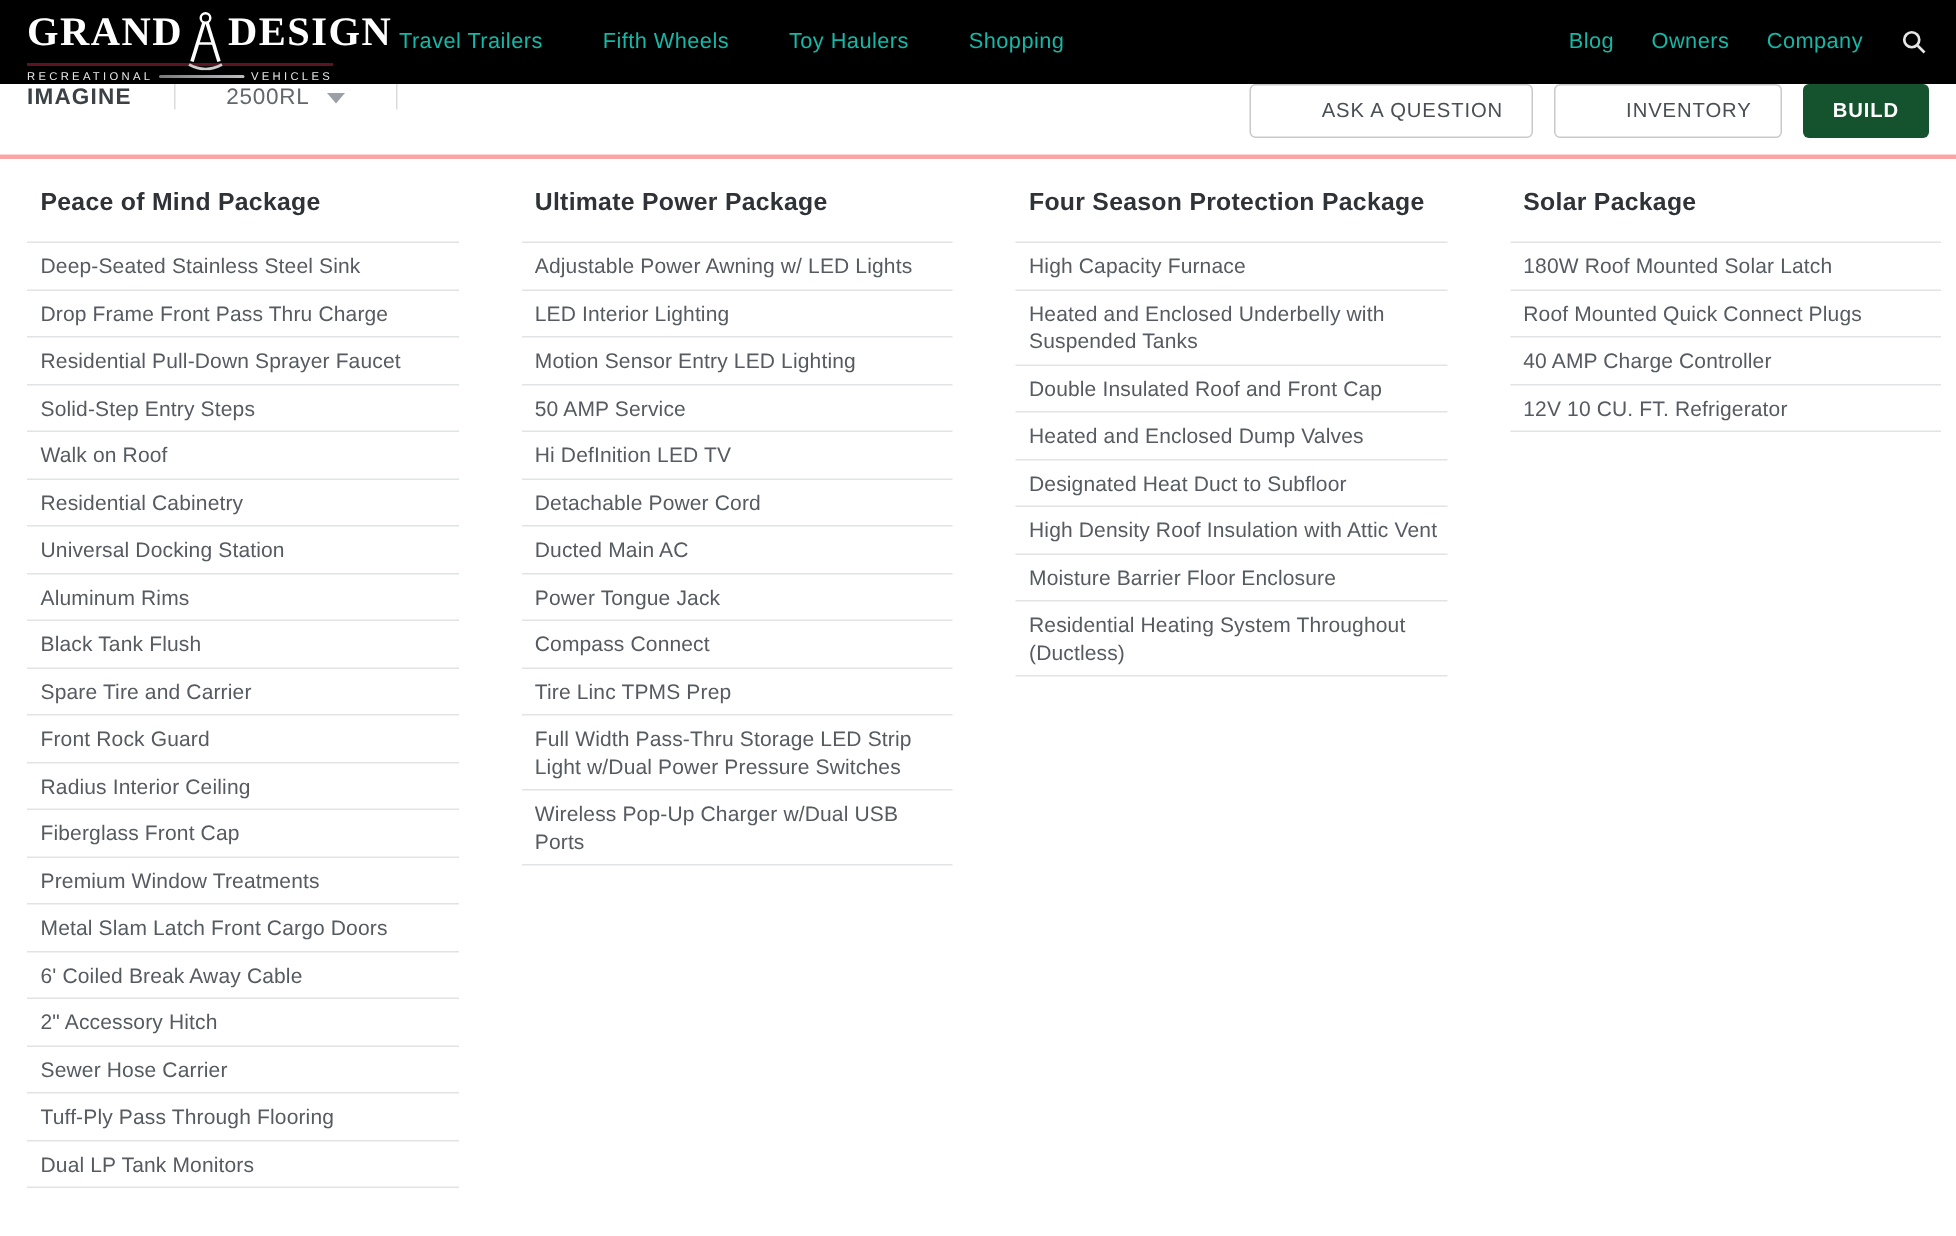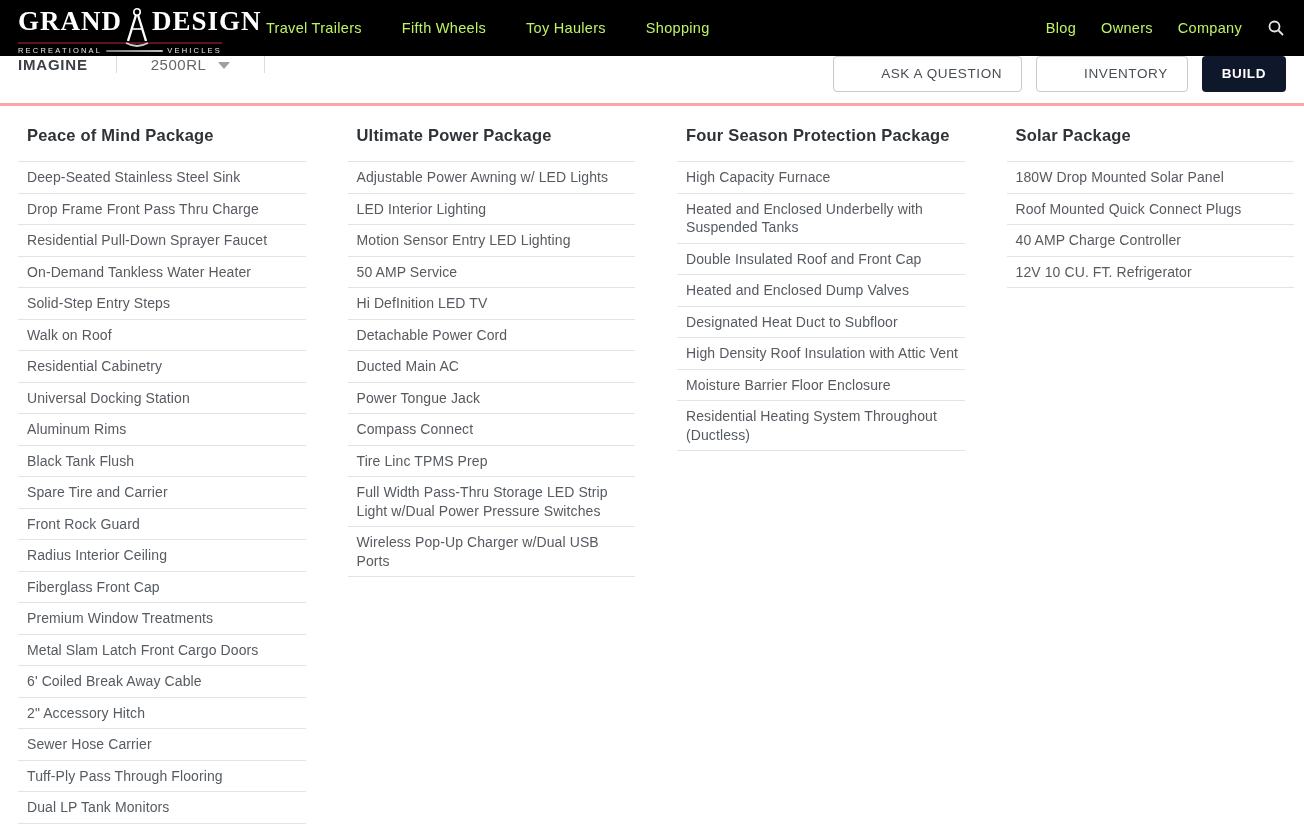--- a/index.html
+++ b/index.html
@@ -58,21 +58,21 @@
     margin: 0 4px;
     border-radius: 2px;
   }
 
   .main-nav {
     display: flex;
     gap: 40px;
     margin-left: 44px;
   }
   .main-nav a, .aux-nav a {
-    color: #bef264;
+    color: #14b8a6;
     text-decoration: none;
     font-size: 14.5px;
     letter-spacing: 0.3px;
     cursor: pointer;
   }
   .aux-nav { display: flex; gap: 25px; margin-left: auto; }
   .search-btn { margin-left: 26px; cursor: pointer; display: flex; align-items: center; }
 
   
   .toolbar {
@@ -217,32 +217,31 @@
 
 <div class="toolbar">
   <div class="model-name">IMAGINE</div>
   <div class="floorplan">
     <span>2500RL</span>
     <span class="chev"></span>
   </div>
   <div class="toolbar-actions">
     <button class="btn outline">ASK A QUESTION</button>
     <button class="btn outline">INVENTORY</button>
-    <button class="btn primary" id="build-btn" style="background: #0f172a;">BUILD</button>
+    <button class="btn primary" id="build-btn" style="background: #14532d;">BUILD</button>
   </div>
 </div>
 
 <main class="packages" id="packages">
     <section class="package-col">
       <h2 class="package-title">Peace of Mind Package</h2>
       <ul class="package-list">
         <li>Deep-Seated Stainless Steel Sink</li>
         <li>Drop Frame Front Pass Thru Charge</li>
         <li>Residential Pull-Down Sprayer Faucet</li>
-        <li>On-Demand Tankless Water Heater</li>
         <li>Solid-Step Entry Steps</li>
         <li>Walk on Roof</li>
         <li>Residential Cabinetry</li>
         <li>Universal Docking Station</li>
         <li>Aluminum Rims</li>
         <li>Black Tank Flush</li>
         <li>Spare Tire and Carrier</li>
         <li>Front Rock Guard</li>
         <li>Radius Interior Ceiling</li>
         <li>Fiberglass Front Cap</li>
@@ -281,19 +280,19 @@
         <li>Heated and Enclosed Dump Valves</li>
         <li>Designated Heat Duct to Subfloor</li>
         <li>High Density Roof Insulation with Attic Vent</li>
         <li>Moisture Barrier Floor Enclosure</li>
         <li>Residential Heating System Throughout (Ductless)</li>
       </ul>
     </section>
     <section class="package-col">
       <h2 class="package-title">Solar Package</h2>
       <ul class="package-list">
-        <li>180W Drop Mounted Solar Panel</li>
+        <li>180W Roof Mounted Solar Latch</li>
         <li>Roof Mounted Quick Connect Plugs</li>
         <li>40 AMP Charge Controller</li>
         <li>12V 10 CU. FT. Refrigerator</li>
       </ul>
     </section>
   </main>
 
 </body></html>

